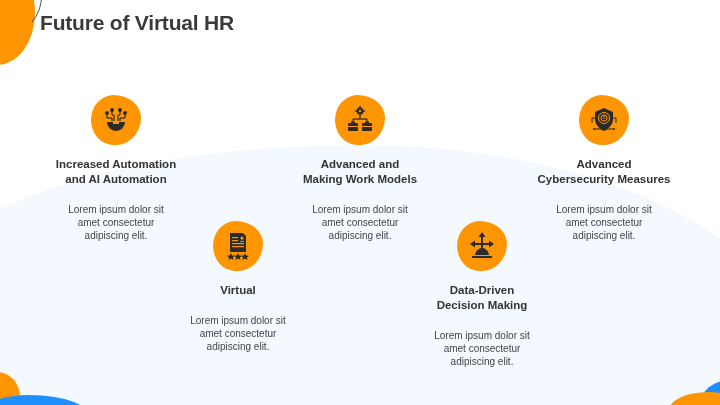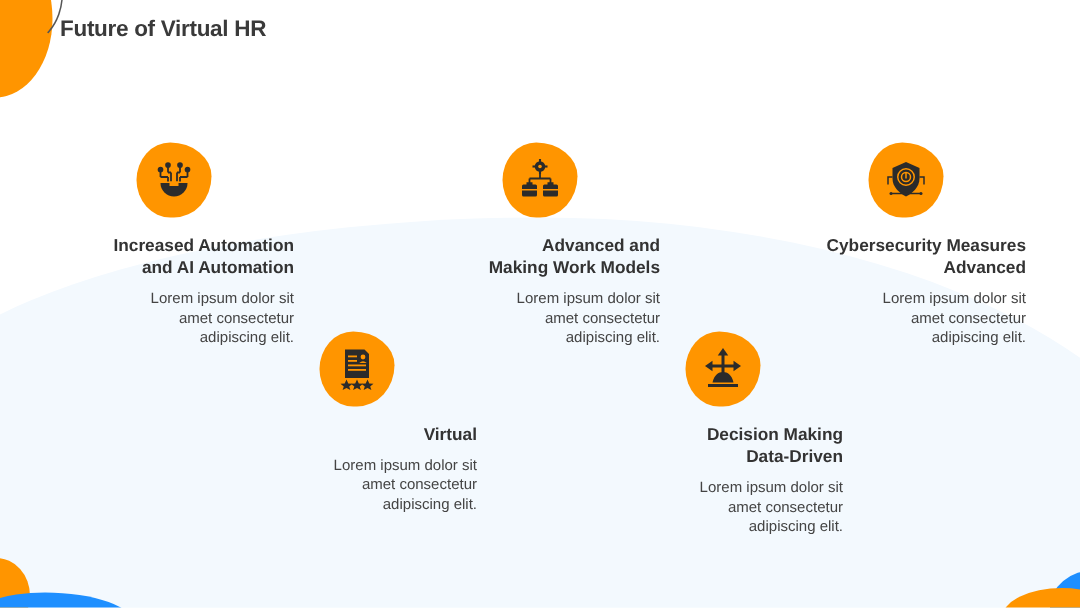--- a/index.html
+++ b/index.html
@@ -4,27 +4,27 @@
   <style>
     html, body { margin:0; padding:0; }
     body { width:720px; height:405px; position:relative; overflow:hidden; background:#ffffff; font-family:"Liberation Sans", sans-serif; }
     .bg-wave { position:absolute; left:-80px; top:145px; width:880px; height:400px; background:#f3f9fe; border-radius:50% 50% 0 0 / 38% 55% 0 0; }
     .deco-tl { position:absolute; left:-45px; top:-45px; width:80px; height:110px; background:#ff9500; border-radius:50% 55% 50% 50%; }
     .deco-tl-line { position:absolute; left:-20px; top:-40px; width:60px; height:70px; border:1px solid #555; border-radius:50%; border-left-color:transparent; border-bottom-color:transparent; }
     .deco-bl-o { position:absolute; left:-25px; top:372px; width:45px; height:50px; background:#ff9500; border-radius:50%; }
     .deco-bl-b { position:absolute; left:-20px; top:395px; width:110px; height:40px; background:#1e8fff; border-radius:50% 60% 0 0; }
     .deco-br-b { position:absolute; left:700px; top:380px; width:60px; height:50px; background:#1e8fff; border-radius:50%; }
     .deco-br-o { position:absolute; left:668px; top:392px; width:80px; height:40px; background:#ff9500; border-radius:50%; }
-    .title { position:absolute; left:40px; top:11px; font-size:15px; font-weight:bold; color:#3a3a3a; letter-spacing:-0.2px; }
+    .title { position:absolute; left:40px; top:11px; font-size:21px; font-weight:bold; color:#3a3a3a; letter-spacing:-0.2px; }
     .item { position:absolute; width:160px; text-align:center; }
     .blob { width:50px; height:50px; margin:0 auto; background:#ff9500; border-radius:45% 55% 50% 45% / 50% 45% 55% 50%; display:flex; align-items:center; justify-content:center; }
     .blob svg { width:30px; height:30px; }
     .item-title { margin-top:12px; font-size:11.5px; font-weight:bold; color:#333; line-height:15px; }
-    .item-desc { margin-top:6px; font-size:10px; color:#444; line-height:13px; }
-    .item-title span, .item-desc span { display:block;text-align:right; }
+    .item-desc { margin-top:16px; font-size:10px; color:#444; line-height:13px; }
+    .item-title span, .item-desc span { display:block; }
   </style>
 </head>
 <body>
 
 <div class="bg-wave"></div>
 <div class="deco-tl"></div>
 <div class="deco-tl-line"></div>
 <div class="deco-bl-o"></div>
 <div class="deco-bl-b"></div>
 <div class="deco-br-b"></div>
@@ -114,22 +114,22 @@
       <g stroke="#2b2b2b" stroke-width="1" fill="none">
         <path d="M6 13 H3 V18"></path>
           <path d="M24 13 H27 V18"></path>
           <line x1="5" y1="24" x2="25" y2="24"></line>
       </g>
       <circle cx="5" cy="24" r="1" fill="#2b2b2b"></circle>
         <circle cx="25" cy="24" r="1" fill="#2b2b2b"></circle>
     </svg>
   </div>
   <div class="item-title">
+    <span>Advanced</span>
     <span>Cybersecurity Measures</span>
-    <span>Advanced</span>
   </div>
   <div class="item-desc">
     <span>Lorem ipsum dolor sit</span>
     <span>amet consectetur</span>
     <span>adipiscing elit.</span>
   </div>
 </div>
 
 <div class="item" style="left:158px; top:221px;">
   <div class="blob">
@@ -166,21 +166,21 @@
         <polygon points="15,1 18.5,6 11.5,6"></polygon>
         <rect x="6" y="12" width="18" height="2"></rect>
         <polygon points="3,13 8,9.5 8,16.5"></polygon>
         <polygon points="27,13 22,9.5 22,16.5"></polygon>
         <path d="M8 24 C9 19 12 17 15 17 C18 17 21 19 22 24 Z"></path>
         <rect x="5" y="25" width="20" height="2"></rect>
       </g>
     </svg>
   </div>
   <div class="item-title">
+    <span>Data-Driven</span>
     <span>Decision Making</span>
-    <span>Data-Driven</span>
   </div>
   <div class="item-desc">
     <span>Lorem ipsum dolor sit</span>
     <span>amet consectetur</span>
     <span>adipiscing elit.</span>
   </div>
 </div>
 
 </body></html>

